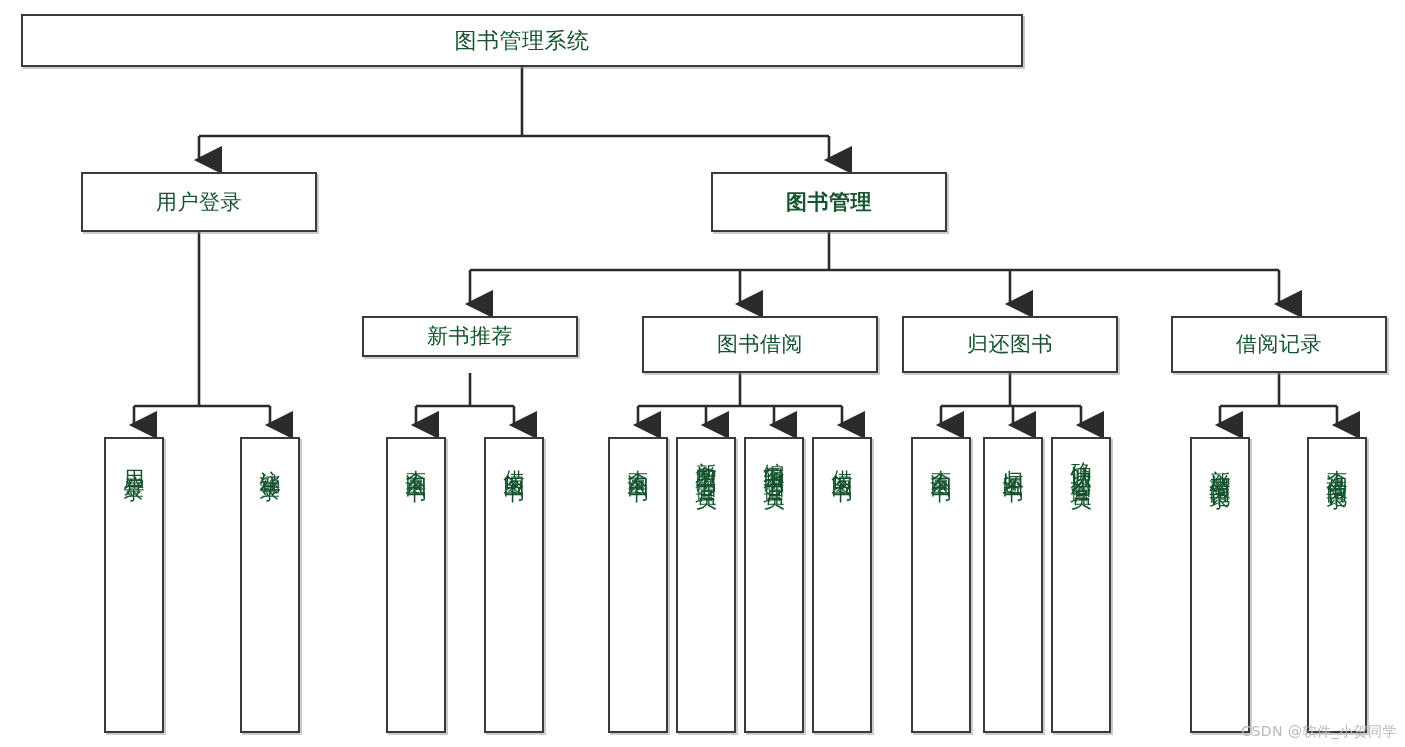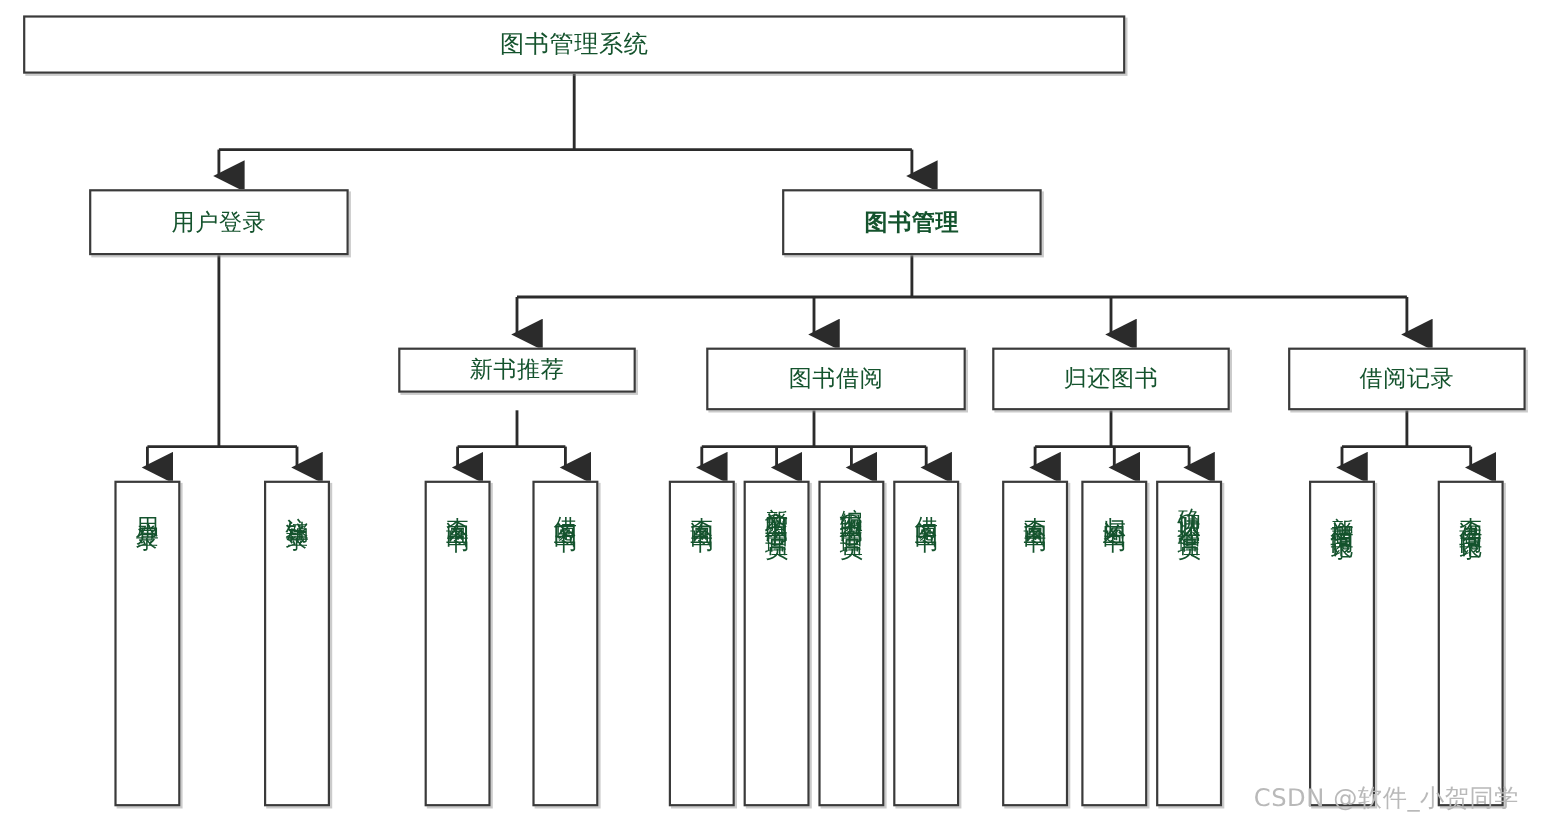--- a/index.html
+++ b/index.html
@@ -61,23 +61,23 @@
     font-size: 21px;
     line-height: 1.05;
     letter-spacing: 4px;
     white-space: nowrap;
   }
   .node.leaf.tall-text {
     padding-top: 6px;
   }
   #watermark {
     position: absolute;
-    right: 24px;
+    right: 8px;
     bottom: 6px;
-    font-size: 22px;
+    font-size: 14px;
     color: #b9b9b9;
     letter-spacing: 0.5px;
     z-index: 5;
     white-space: nowrap;
     font-family: "DejaVu Sans", "Liberation Sans", sans-serif;
   }
 </style>
 </head>
 <body>
 

